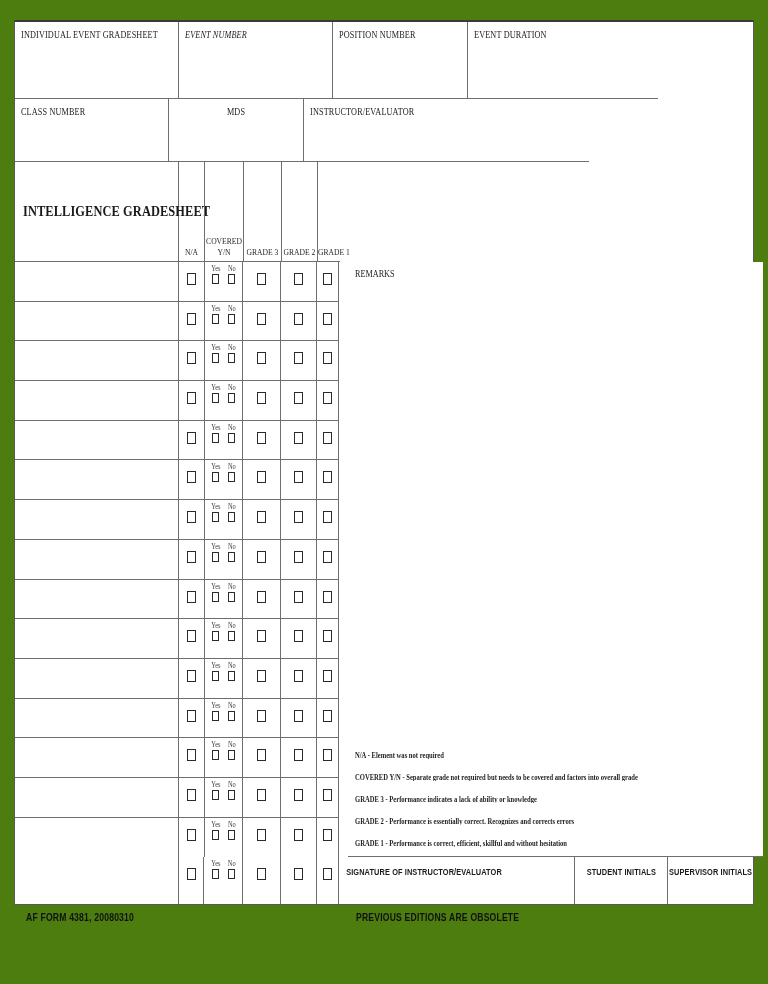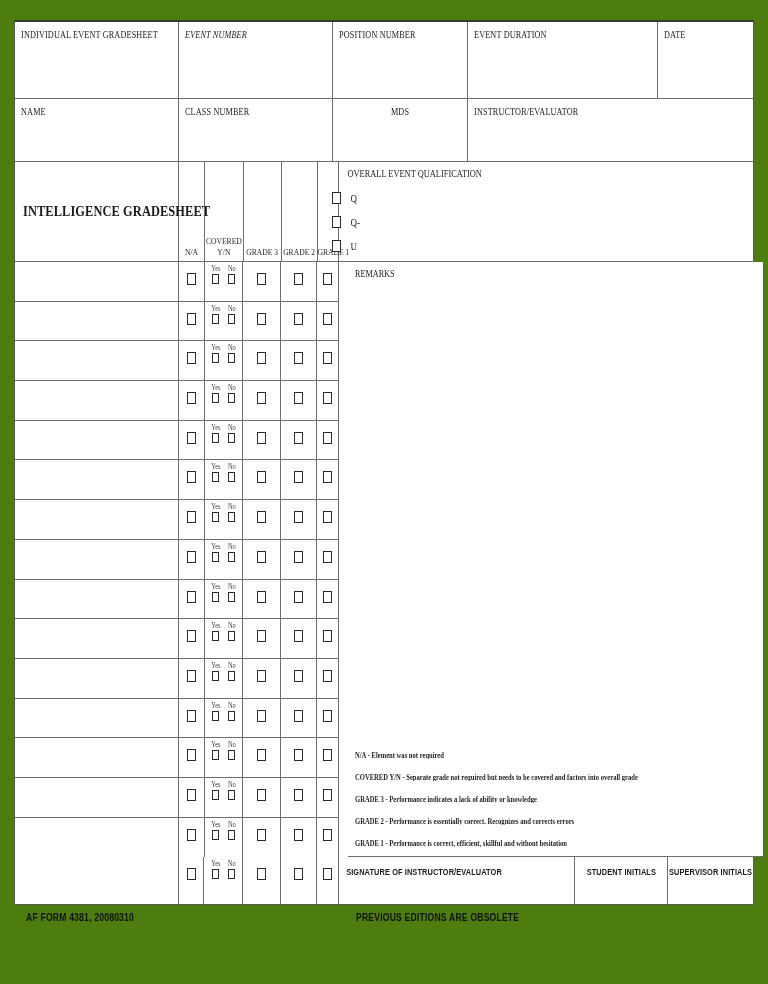--- a/index.html
+++ b/index.html
@@ -307,29 +307,23 @@
       </div>
       <div class="cell c-evt hdr-row1">
         <span class="lbl">EVENT NUMBER</span>
       </div>
       <div class="cell c-pos hdr-row1">
         <span class="lbl">POSITION NUMBER</span>
       </div>
       <div class="cell c-dur hdr-row1">
         <span class="lbl">EVENT DURATION</span>
       </div>
-      <div class="cell c-date hdr-row1">
-        <span class="lbl">DATE</span>
-      </div>
     </div>
 
     <div class="row">
-      <div class="cell c-name hdr-row2">
-        <span class="lbl">NAME</span>
-      </div>
       <div class="cell c-class hdr-row2">
         <span class="lbl">CLASS NUMBER</span>
       </div>
       <div class="cell c-mds hdr-row2">
         <span class="lbl center">MDS</span>
       </div>
       <div class="cell c-instr hdr-row2">
         <span class="lbl">INSTRUCTOR/EVALUATOR</span>
       </div>
     </div>
@@ -348,37 +342,20 @@
         </div>
       </div>
       <div class="cell c-g3 head-row">
         <div class="colhead">GRADE 3</div>
       </div>
       <div class="cell c-g2 head-row">
         <div class="colhead">GRADE 2</div>
       </div>
       <div class="cell c-g1 head-row">
         <div class="colhead">GRADE 1</div>
-      </div>
-      <div class="cell c-overall head-row">
-        <div class="overall-title">OVERALL EVENT QUALIFICATION</div>
-        <div class="qual-stack">
-          <div class="qual-item">
-            <span class="cb"></span>
-            <span class="qual-lbl">Q</span>
-          </div>
-          <div class="qual-item">
-            <span class="cb"></span>
-            <span class="qual-lbl">Q-</span>
-          </div>
-          <div class="qual-item">
-            <span class="cb"></span>
-            <span class="qual-lbl">U</span>
-          </div>
-        </div>
       </div>
     </div>
 
     <div style="position:relative;">
 
       <div id="rows-host">
           <div class="row data-row">
             <div class="cell c-item data-row">
               <span class="lbl"></span>
             </div>

